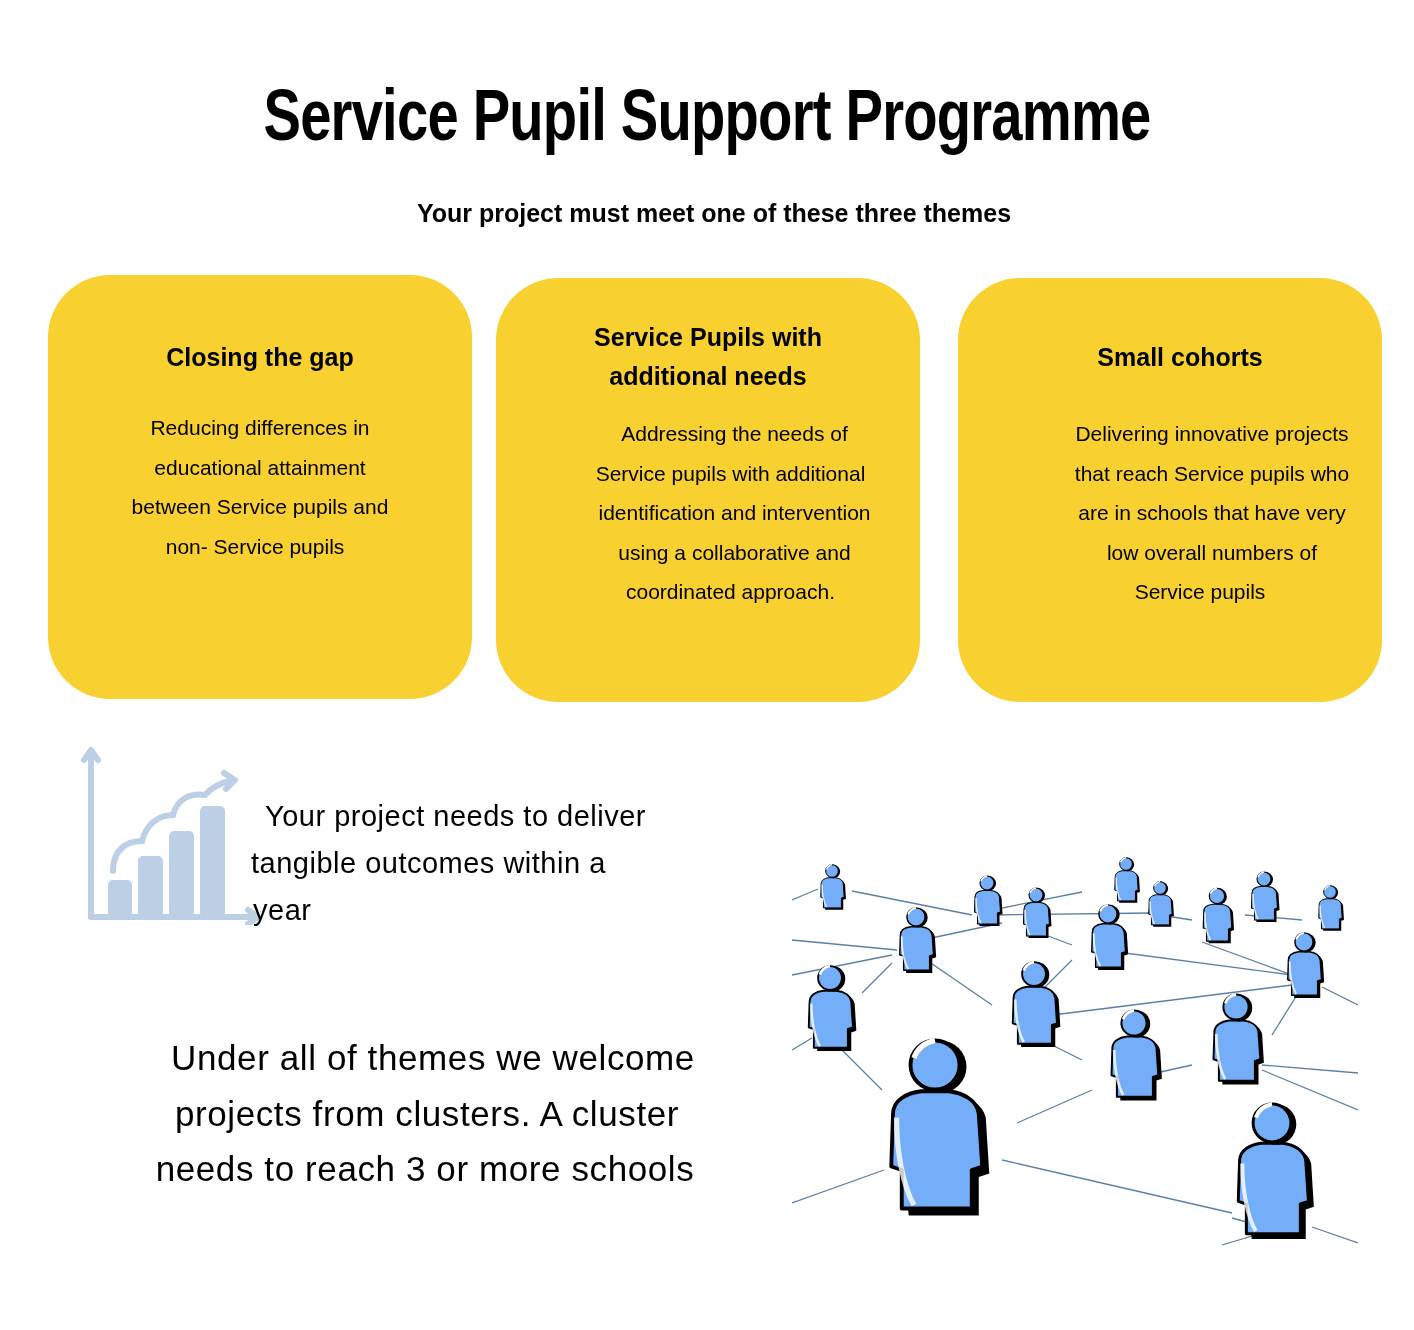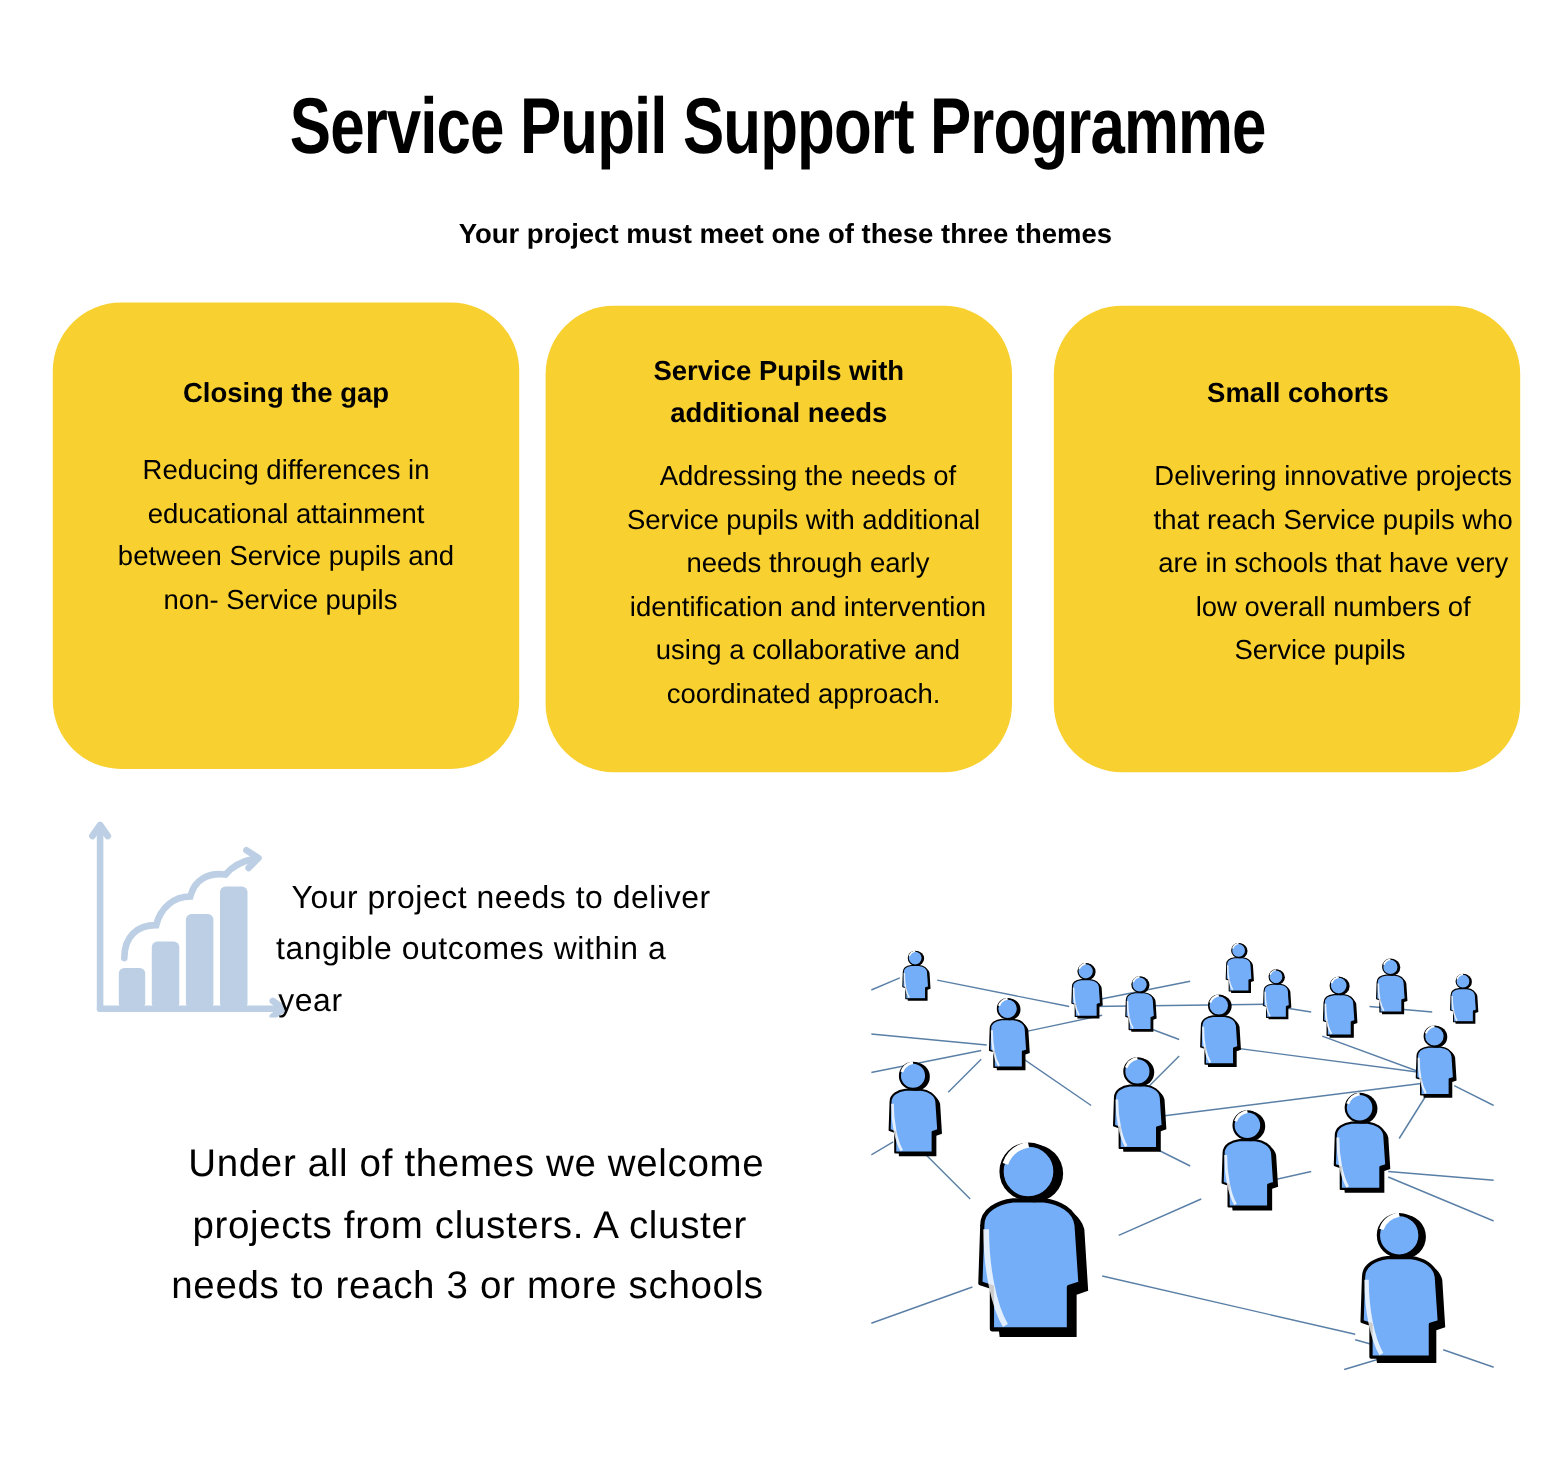--- a/index.html
+++ b/index.html
@@ -12,21 +12,21 @@
     }
     .subtitle {
       position: absolute; left: 0; top: 197px; width: 1428px; text-align: center;
       font-weight: 700; font-size: 25px; line-height: 32px;
     }
     .card {
       position: absolute; background: #F8D030; border-radius: 62px;
       box-sizing: border-box; text-align: center;
     }
     .card-title { font-weight: 700; font-size: 25px; line-height: 39px; }
-    .card-body { font-size: 25px; line-height: 39.5px; }
+    .card-body { font-size: 21px; line-height: 39.5px; }
     #card-1 { left: 48px; top: 275px; width: 424px; height: 424px; }
     #card-1 .card-title { position: absolute; top: 338px; text-align: center; }
     #card-2 { left: 496px; top: 278px; width: 424px; height: 424px; }
     #card-3 { left: 958px; top: 278px; width: 424px; height: 424px; }
     .abs { position: absolute; }
     .outcome {
       position: absolute; left: 265px; top: 793px; width: 440px; text-align: left;
       font-size: 29px; line-height: 47px; font-family: "Liberation Sans", sans-serif;
       letter-spacing: 0.5px;
     }
@@ -55,21 +55,20 @@
 </div>
 
 <div class="card" id="card-2">
   <div class="card-title abs" style="left:0;top:40px;width:424px;">
     <div>Service Pupils with</div>
     <div>additional needs</div>
   </div>
   <div class="card-body abs" style="left:0;top:136px;width:477px;">
     <div>Addressing the needs of</div>
     <div style="margin-left:-8px">Service pupils with additional</div>
-    <div>needs through early</div>
     <div>identification and intervention</div>
     <div>using a collaborative and</div>
     <div style="margin-left:-8px">coordinated approach.</div>
   </div>
 </div>
 
 <div class="card" id="card-3">
   <div class="card-title abs" style="left:0;top:60px;width:444px;">Small cohorts</div>
   <div class="card-body abs" style="left:0;top:136px;width:508px;">
     <div>Delivering innovative projects</div>

